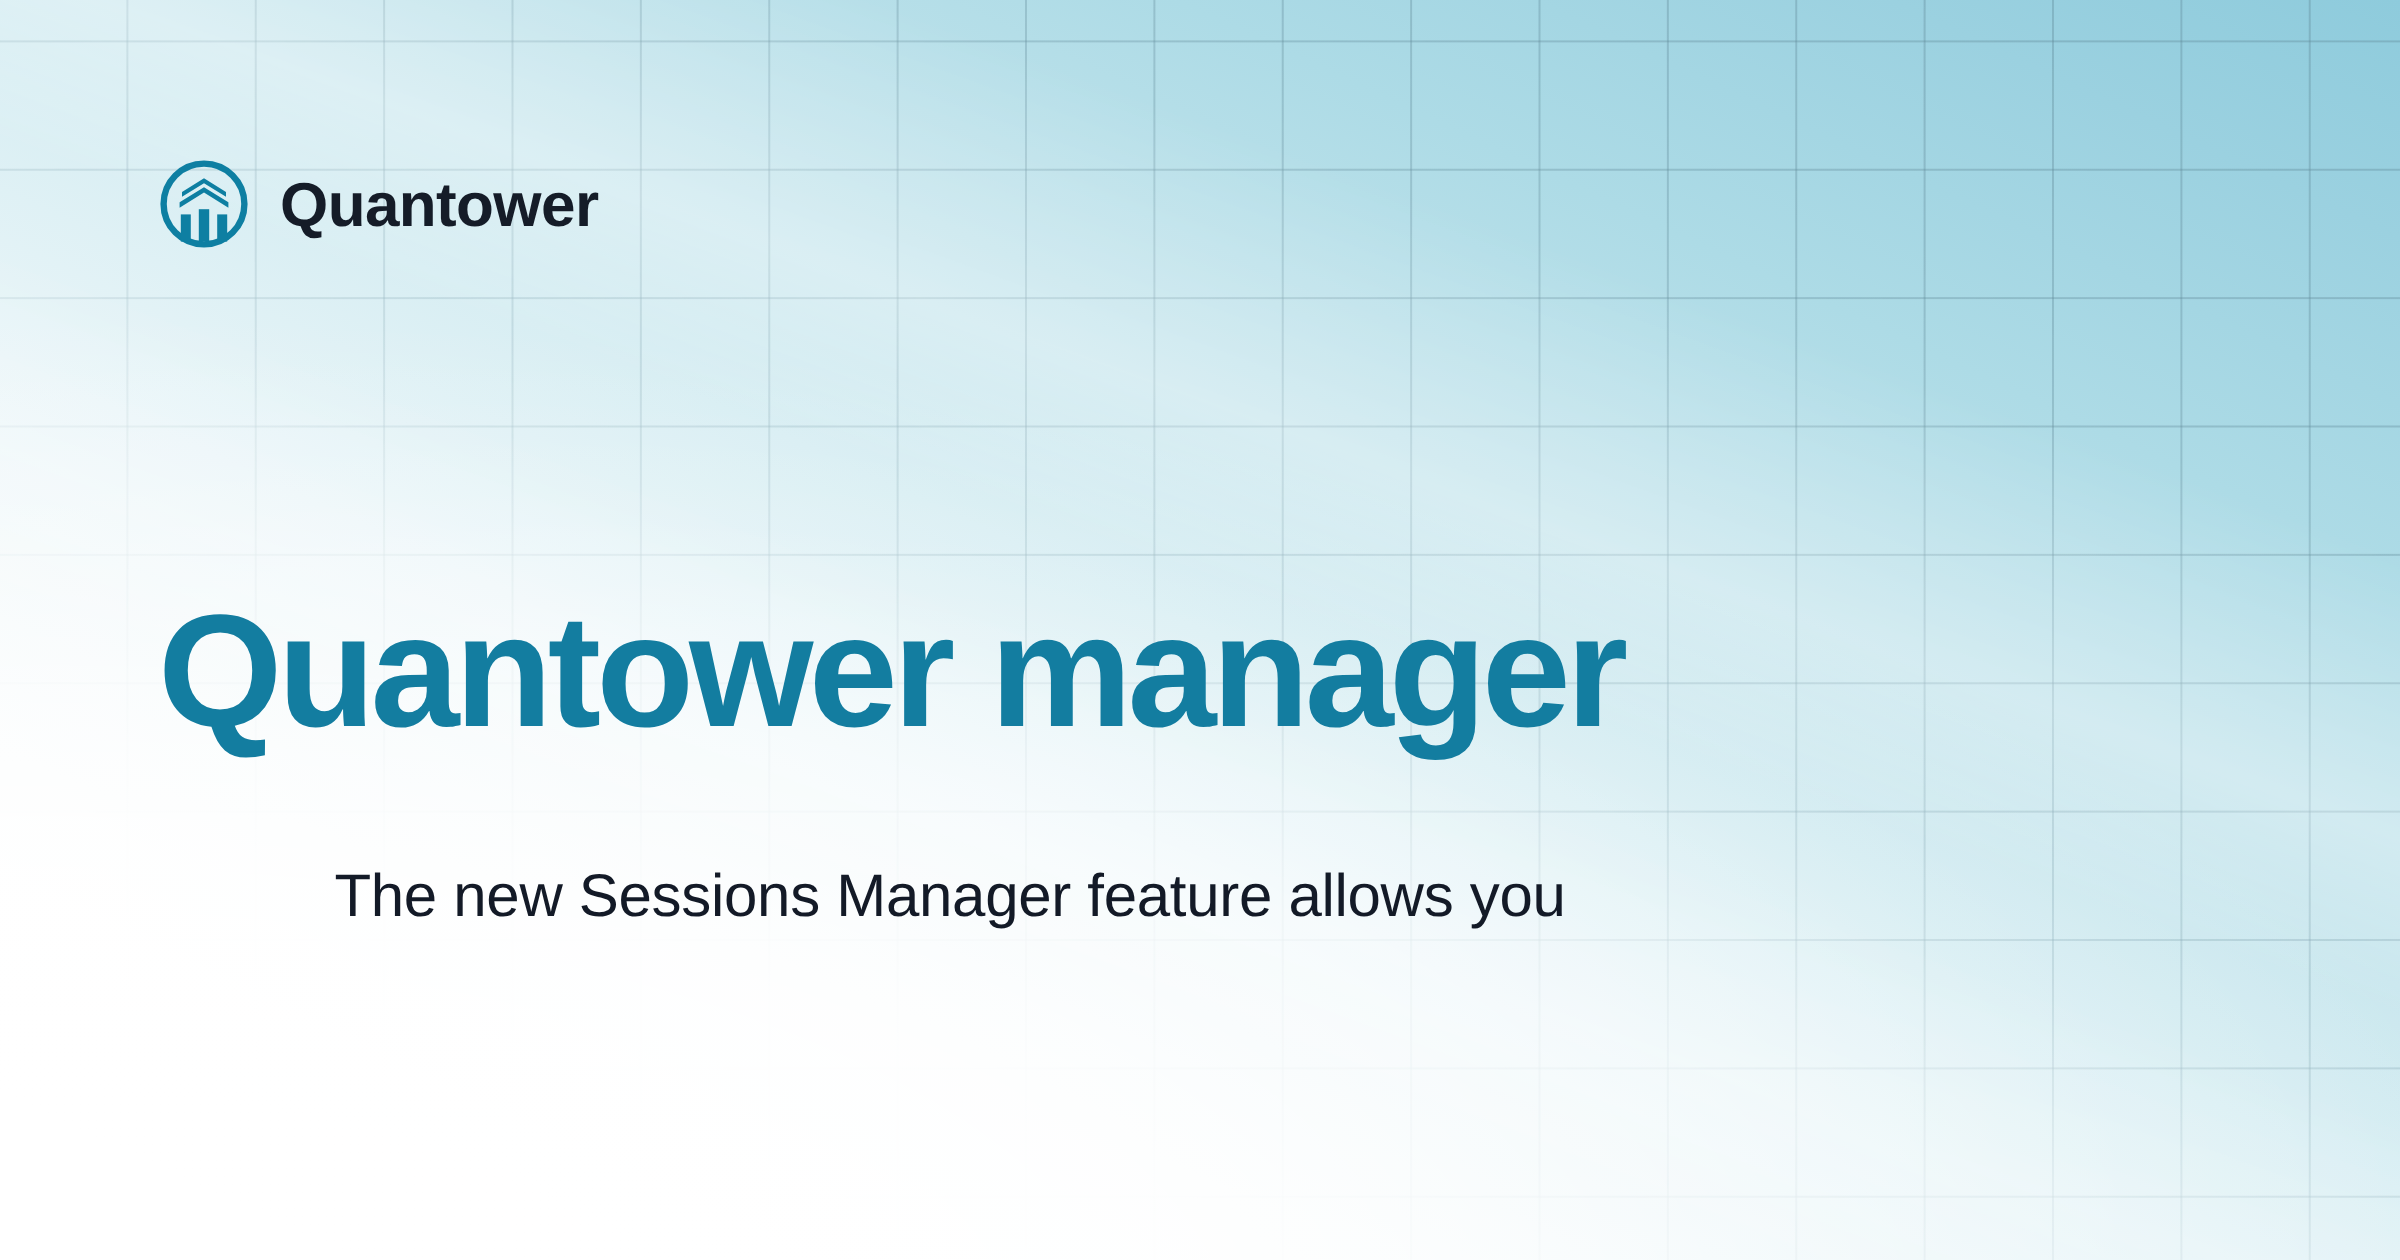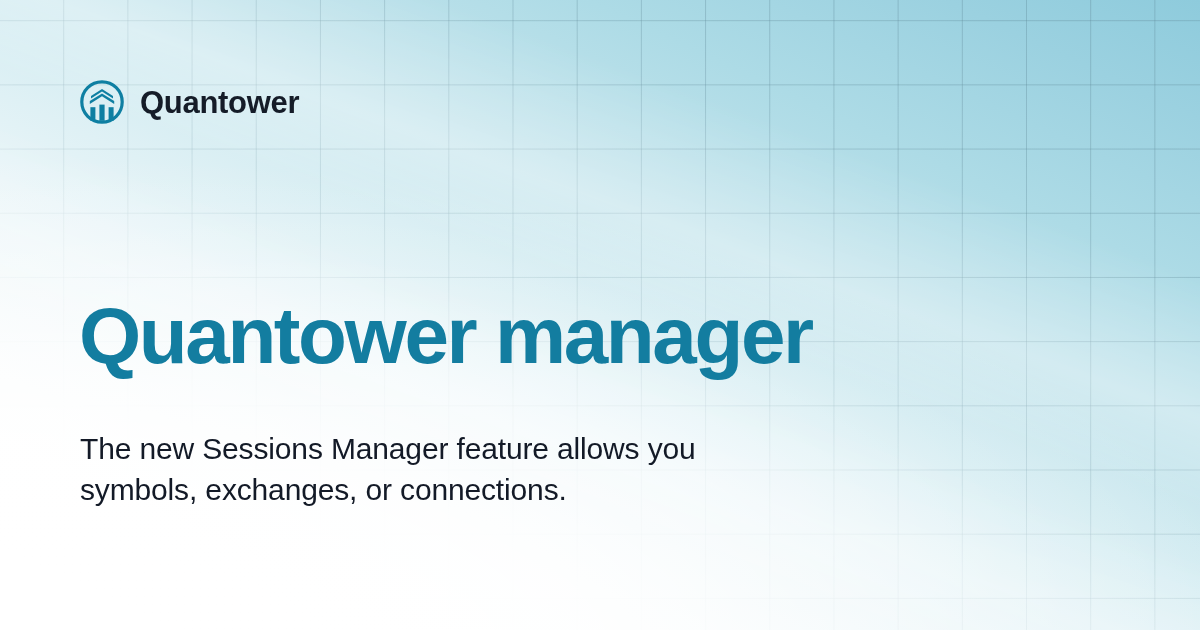--- a/index.html
+++ b/index.html
@@ -149,20 +149,21 @@
     position: absolute;
     left: 80px;
     top: 428px;
     width: 790px;
     margin: 0;
     font-size: 30px;
     font-weight: normal;
     line-height: 1.37;
     letter-spacing: -0.15px;
     color: #131a27;
+    text-align: center;
   }
   .subhead .line {
     display: block;
     white-space: nowrap;
   }
 </style>
 </head>
 <body>
 
 <div id="banner">
@@ -187,17 +188,16 @@
         <rect x="10.4" y="27.2" width="5.0" height="13.6" fill="#0e7fa2"></rect>
         <rect x="28.6" y="27.2" width="5.0" height="13.6" fill="#0e7fa2"></rect>
       </svg>
       <span class="brand-name">Quantower</span>
     </div>
 
     <h1 class="headline">Quantower manager</h1>
 
     <p class="subhead">
       <span class="line">The new Sessions Manager feature allows you</span>
-      <span class="line">symbols, exchanges, or connections.</span>
     </p>
 
   </div>
 </div>
 
 </body></html>

